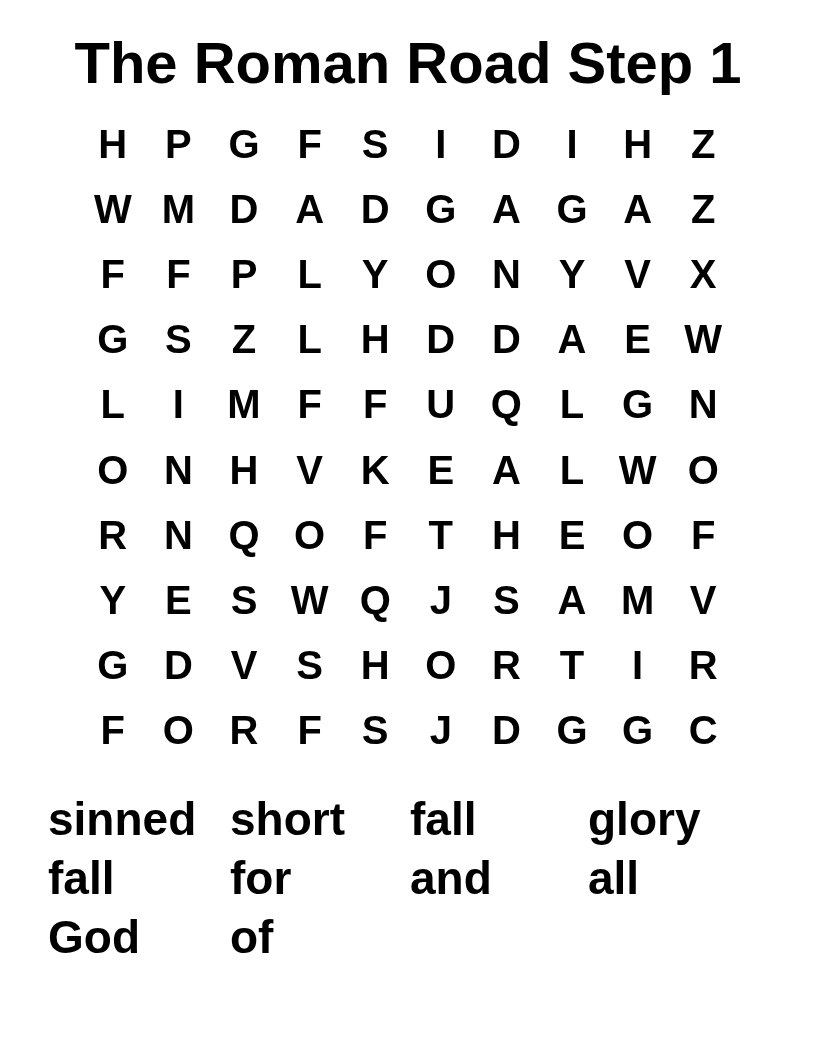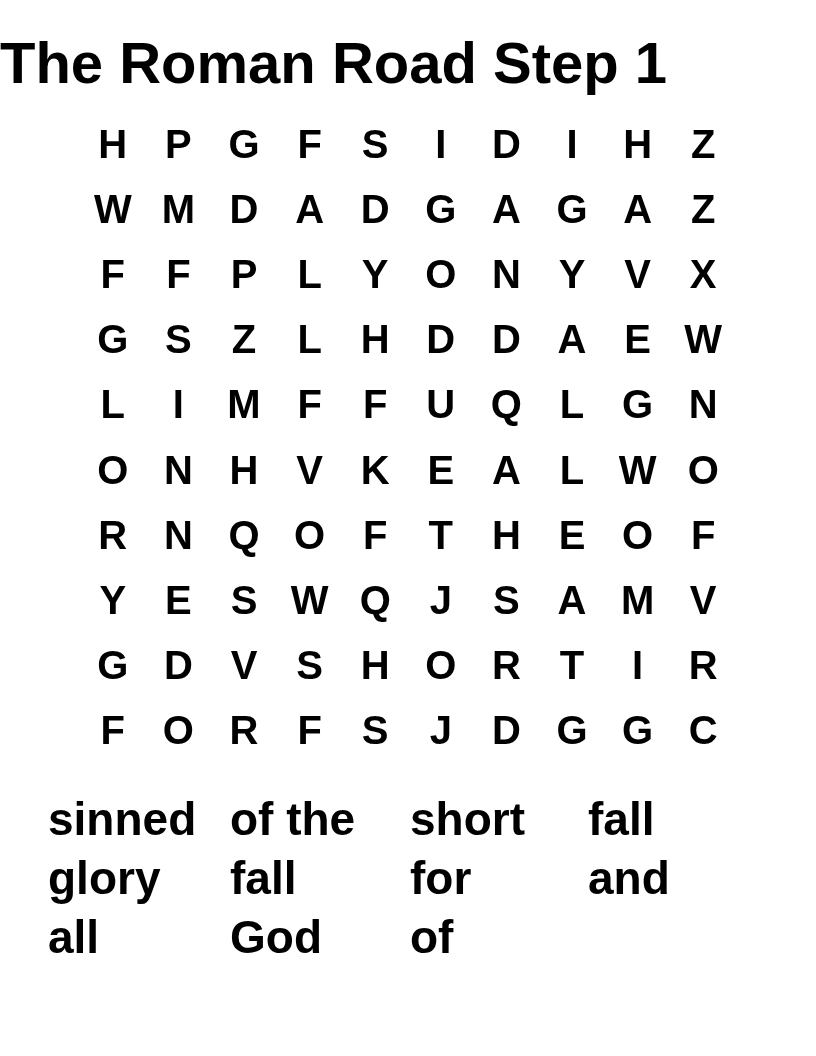--- a/index.html
+++ b/index.html
@@ -14,20 +14,21 @@
     background: #ffffff;
     color: #000000;
     font-family: "Liberation Sans", "DejaVu Sans", sans-serif;
     overflow: hidden;
   }
   .title {
     position: absolute;
     top: 34px;
     left: 0;
     width: 100%;
+    text-align: center;
     font-size: 58px;
     font-weight: 700;
     line-height: 1.0;
     white-space: nowrap;
   }
   .letter-grid {
     position: absolute;
     top: 111px;
     left: 80px;
     width: 656px;
@@ -166,21 +167,20 @@
       <div class="grid-cell">S</div>
       <div class="grid-cell">J</div>
       <div class="grid-cell">D</div>
       <div class="grid-cell">G</div>
       <div class="grid-cell">G</div>
       <div class="grid-cell">C</div>
     </div>
 
   <div class="word-list">
       <div class="word-item">sinned</div>
-      <div class="word-item">of the</div>
       <div class="word-item">short</div>
       <div class="word-item">fall</div>
       <div class="word-item">glory</div>
       <div class="word-item">fall</div>
       <div class="word-item">for</div>
       <div class="word-item">and</div>
       <div class="word-item">all</div>
       <div class="word-item">God</div>
       <div class="word-item">of</div>
       <div class="word-item"></div>

